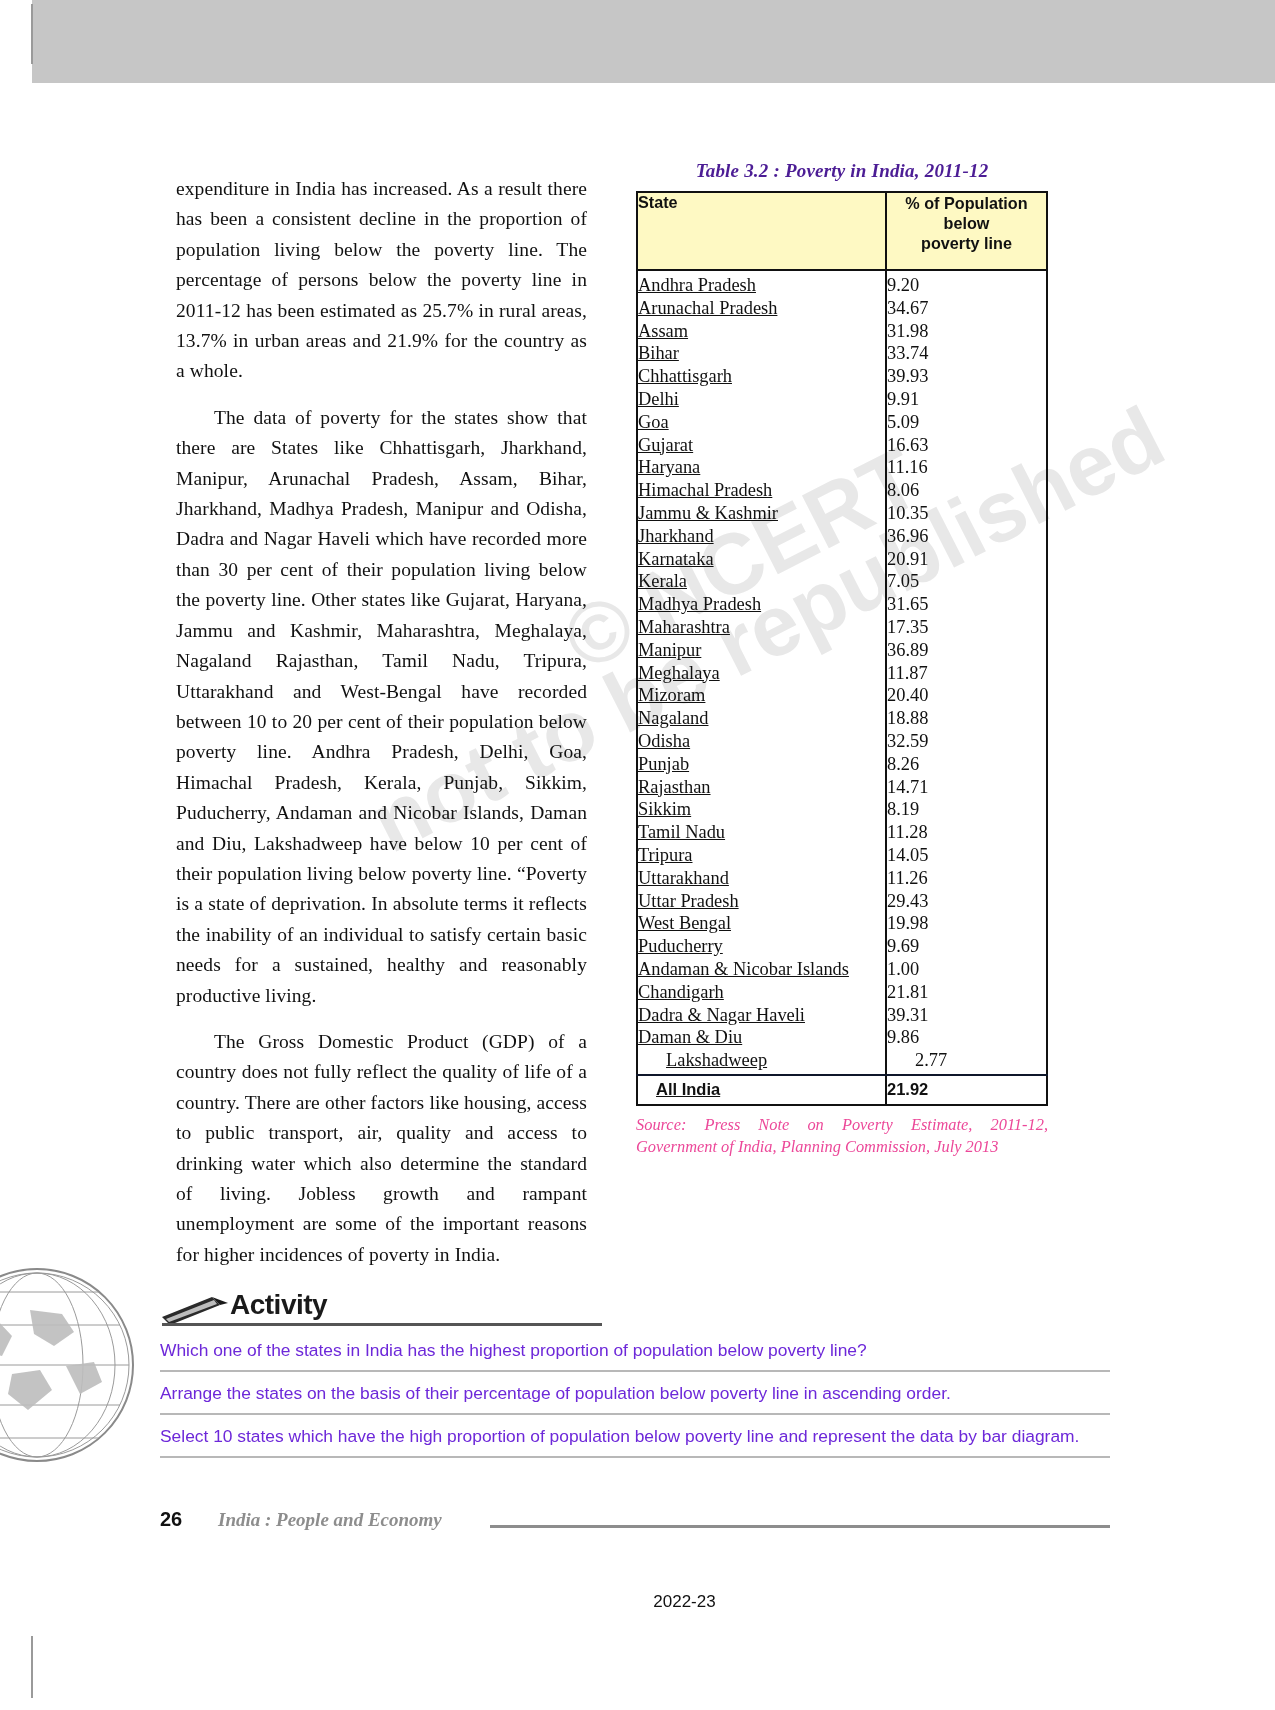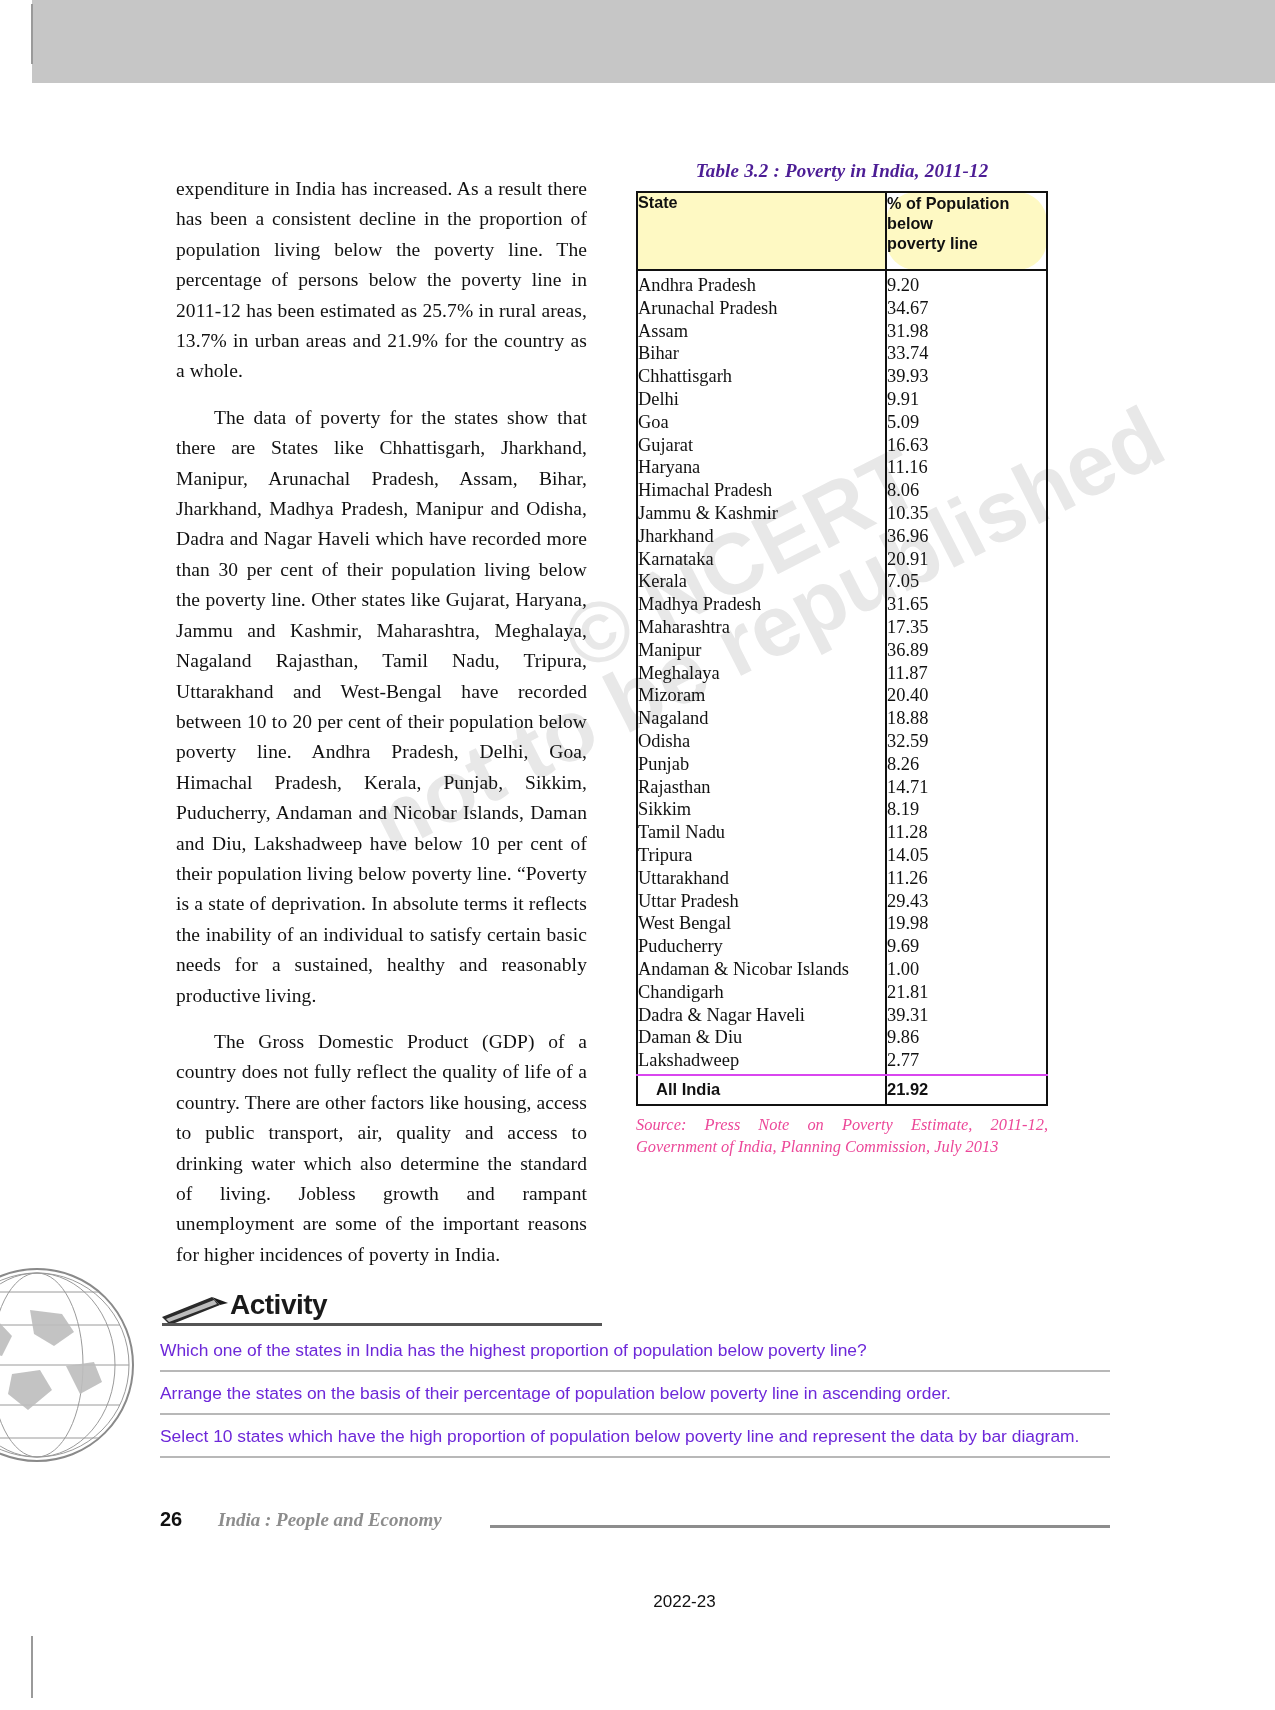--- a/index.html
+++ b/index.html
@@ -145,44 +145,45 @@
     font-weight: bold;
     height: 76px;
     vertical-align: top;
   }
   th.h-state {
     text-align: left;
     padding: 10px 0 0 18px;
     width: 247px;
   }
   th.h-pct {
-    text-align: left;
+    text-align: center;
     padding: 10px 6px 0 6px;
     line-height: 20px;
-    border-radius: 30px;
   }
   tbody.body-rows td {
     height: 22.8px;
     line-height: 22.8px;
   }
   td.c-state {
     text-align: left;
     padding-left: 18px;
     white-space: nowrap;
+    text-decoration: underline;
   }
   td.c-val {
     text-align: left;
     padding-right: 44px;
   }
   tbody.body-rows tr:first-child td {
     padding-top: 3px;
   }
   tbody.body-rows tr:last-child td {
-    border-bottom: 2px solid #d946ef;
+    border-bottom: 2px solid #0f172a;
     padding-bottom: 2px;
+    padding-left: 28px;
   }
   tfoot.total td {
     font-family: "Liberation Sans", sans-serif;
     font-weight: bold;
     font-size: 16.5px;
     height: 28px;
     border-bottom: 2px solid #111;
   }
   tfoot.total td.c-state { padding-left: 18px; }
   tfoot.total td.c-val { padding-right: 40px; }

